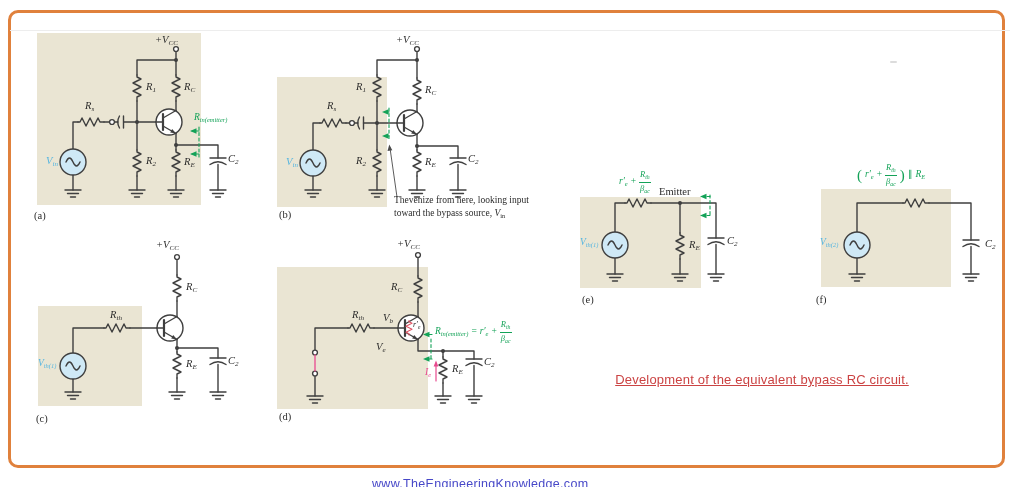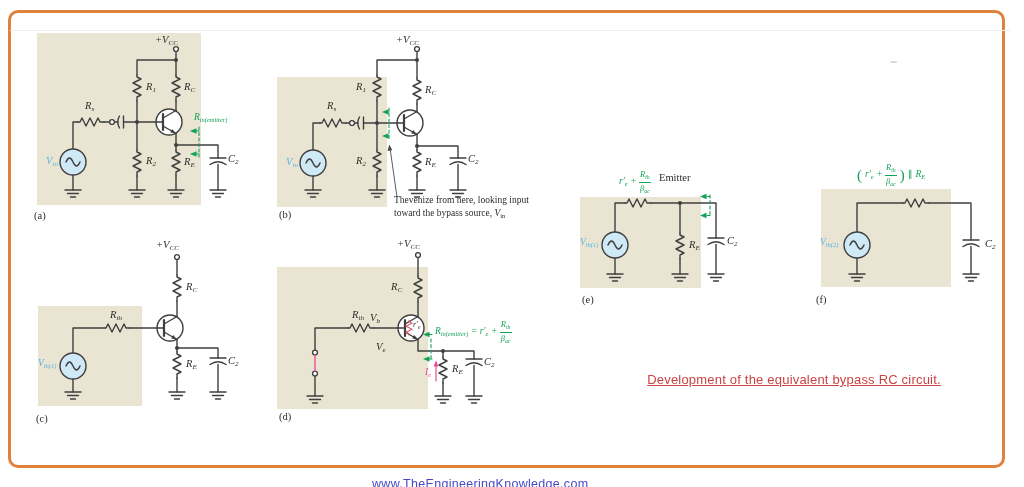--- a/index.html
+++ b/index.html
@@ -17,21 +17,21 @@
   .small{font-size:9.5px;}
   .tiny{font-size:8px;}
   .green{color:#13a257;}
   .blue{color:#55b5e0;}
   .pink{color:#e84a8f;}
   .formula{display:flex;align-items:center;gap:3px;font-size:9.5px;}
   .frac{display:inline-flex;flex-direction:column;align-items:center;line-height:1;font-size:8.5px;}
   .frac .num{border-bottom:1px solid currentColor;padding:0 1px 1px;}
   .frac .den{padding-top:1px;}
   .paren{font-style:normal;font-size:15px;line-height:1;}
-  .caption{position:absolute;left:592px;top:372px;width:404px;text-align:center;
+  .caption{position:absolute;left:560px;top:372px;width:404px;text-align:center;
        font:13px "Liberation Sans",sans-serif;color:#cb4343;
        text-decoration:underline;letter-spacing:0.2px;}
   .footer{position:absolute;left:372px;top:441px;
        font:12.5px "Liberation Sans",sans-serif;color:#4748c8;letter-spacing:0.3px;margin-top:36px;}
 </style>
 </head>
 <body>
 
 <div class="frame-border"></div>
 <div class="topline"></div>
@@ -245,21 +245,21 @@
 <div class="lbl" style="left:186px;top:281px"><i>R</i><sub>C</sub></div>
 <div class="lbl" style="left:110px;top:309px"><i>R</i><sub>th</sub></div>
 <div class="lbl" style="left:186px;top:358px"><i>R</i><sub>E</sub></div>
 <div class="lbl" style="left:228px;top:355px"><i>C</i><sub>2</sub></div>
 <div class="lbl blue small" style="left:38px;top:359px"><i>V</i><sub>th(1)</sub></div>
 <div class="lbl roman" style="left:36px;top:413px">(c)</div>
 
 <div class="lbl" style="left:397px;top:238px"><i>+V</i><sub>CC</sub></div>
 <div class="lbl" style="left:391px;top:281px"><i>R</i><sub>C</sub></div>
 <div class="lbl" style="left:352px;top:309px"><i>R</i><sub>th</sub></div>
-<div class="lbl" style="left:370px;top:312px"><i>V</i><sub>b</sub></div>
+<div class="lbl" style="left:383px;top:312px"><i>V</i><sub>b</sub></div>
 <div class="lbl tiny" style="left:413px;top:321px"><i>r′</i><sub>e</sub></div>
 <div class="lbl" style="left:376px;top:341px"><i>V</i><sub>e</sub></div>
 <div class="lbl" style="left:452px;top:363px"><i>R</i><sub>E</sub></div>
 <div class="lbl" style="left:484px;top:356px"><i>C</i><sub>2</sub></div>
 <div class="lbl pink small" style="left:425px;top:368px"><i>I</i><sub>e</sub></div>
 <div class="lbl formula green" style="left:435px;top:320px">
   <span><i>R</i><sub>in(emitter)</sub></span>
   <span class="roman">=</span>
   <span><i>r′</i><sub>e</sub></span>
   <span class="roman">+</span>
@@ -271,21 +271,21 @@
 <div class="lbl roman" style="left:279px;top:411px">(d)</div>
 
 <div class="lbl formula green" style="left:619px;top:170px">
   <span><i>r′</i><sub>e</sub></span>
   <span class="roman">+</span>
   <span class="frac">
       <span class="num"><i>R</i><sub>th</sub></span>
       <span class="den"><i>β</i><sub>ac</sub></span>
     </span>
 </div>
-<div class="lbl roman" style="left:659px;top:172px">Emitter</div>
+<div class="lbl roman" style="left:659px;top:186px">Emitter</div>
 <div class="lbl blue small" style="left:580px;top:238px"><i>V</i><sub>th(1)</sub></div>
 <div class="lbl" style="left:689px;top:239px"><i>R</i><sub>E</sub></div>
 <div class="lbl" style="left:727px;top:235px"><i>C</i><sub>2</sub></div>
 <div class="lbl roman" style="left:582px;top:294px">(e)</div>
 
 <div class="lbl formula green" style="left:857px;top:163px">
   <span class="paren">(</span>
   <span><i>r′</i><sub>e</sub></span>
   <span class="roman">+</span>
   <span class="frac">

